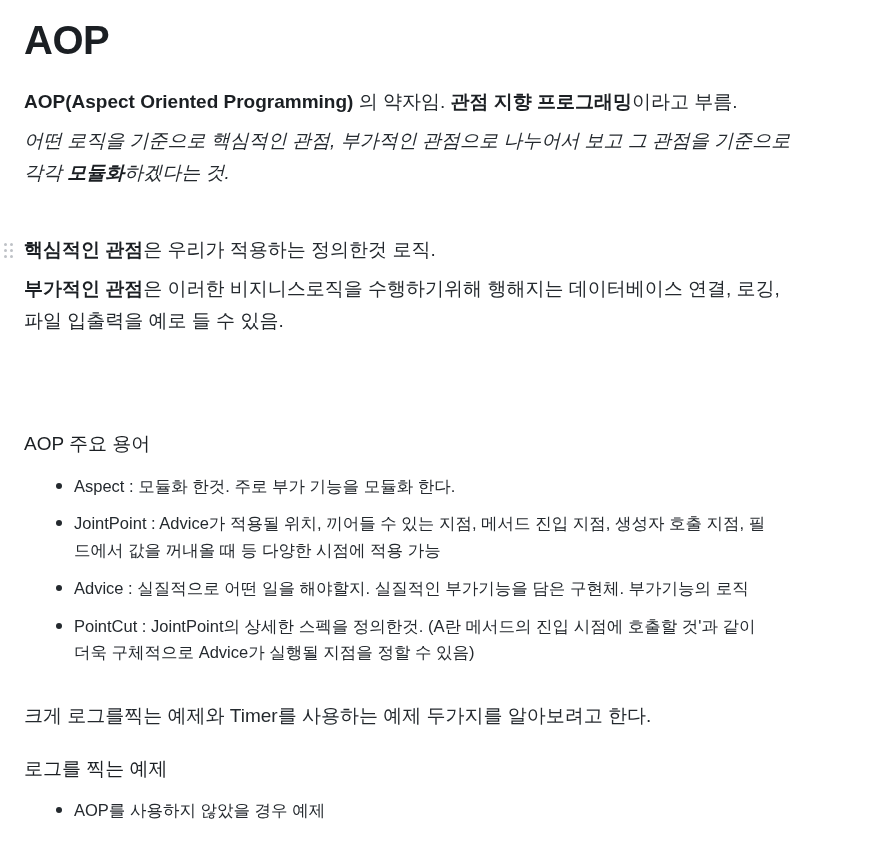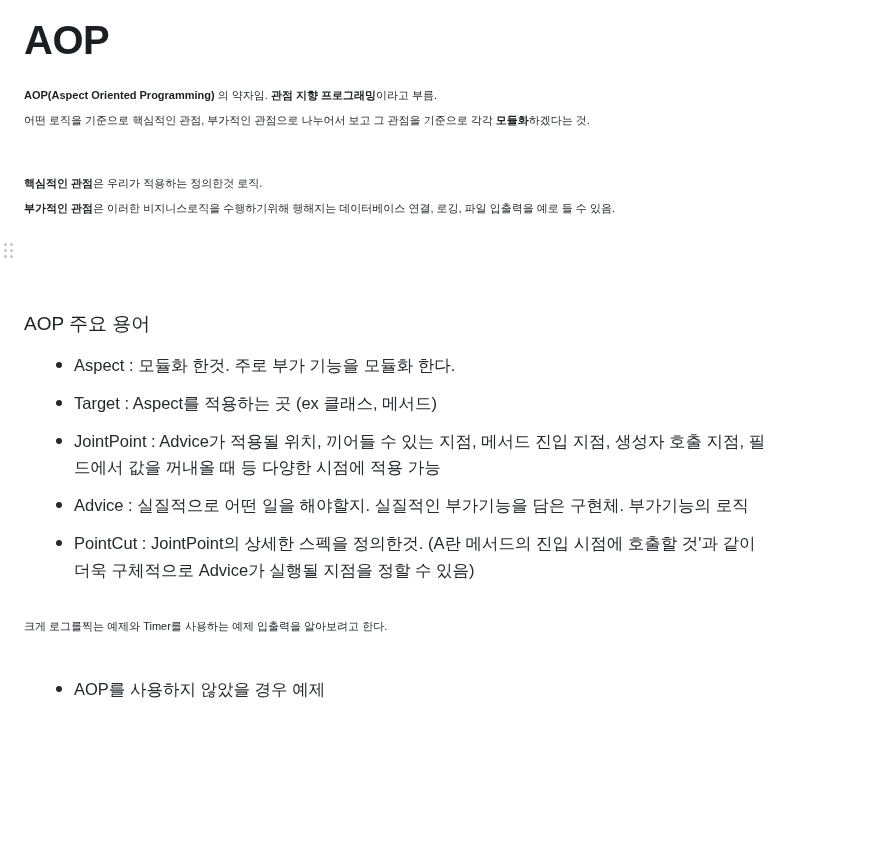--- a/index.html
+++ b/index.html
@@ -24,27 +24,28 @@
   }
   h1.title {
     font-size: 40px;
     line-height: 1.2;
     font-weight: bold;
     margin: 8px 0 22px 0;
     letter-spacing: -0.5px;
     color: #1b1f23;
   }
   p.para {
-    font-size: 11px;
+    font-size: 19px;
     line-height: 1.72;
     margin: 0 0 6px 0;
     color: #24292e;
   }
   p.para.spaced {
     margin-bottom: 18px;
+    font-style: italic;
   }
   .gap-lg { height: 26px; }
   .gap-md { height: 18px; }
   .gap-sm { height: 10px; }
   b, strong { font-weight: bold; color: #1b1f23; }
   h2.section {
     font-size: 19px;
     font-weight: normal;
     margin: 0 0 12px 0;
     color: #1b1f23;
@@ -130,30 +131,30 @@
   <div class="gap-sm"></div>
 
 
   <div class="gap-lg"></div>
   <div class="gap-lg"></div>
 
   <h2 class="section">AOP 주요 용어</h2>
 
   <ul class="bullets">
     <li>Aspect : 모듈화 한것. 주로 부가 기능을 모듈화 한다.</li>
-    <li>Target : Aspect를 적용하는 곳 (ex 클래스, 메서드)</li>
     <li>JointPoint : Advice가 적용될 위치, 끼어들 수 있는 지점, 메서드 진입 지점, 생성자 호출 지점, 필드에서 값을 꺼내올 때 등 다양한 시점에 적용 가능</li>
     <li>Advice : 실질적으로 어떤 일을 해야할지. 실질적인 부가기능을 담은 구현체. 부가기능의 로직</li>
     <li>PointCut : JointPoint의 상세한 스펙을 정의한것. (A란 메서드의 진입 시점에 호출할 것'과 같이 더욱 구체적으로 Advice가 실행될 지점을 정할 수 있음)</li>
   </ul>
 
   <div class="gap-md"></div>
 
-  <p class="para">크게 로그를찍는 예제와 Timer를 사용하는 예제 입출력을 알아보려고 한다.</p>
+  <p class="para">크게 로그를찍는 예제와 Timer를 사용하는 예제 두가지를 알아보려고 한다.</p>
 
   <div class="gap-md"></div>
 
+  <h2 class="section">로그를 찍는 예제</h2>
 
   <ul class="bullets">
     <li>AOP를 사용하지 않았을 경우 예제</li>
   </ul>
 
 </div>
 
 </body></html>

